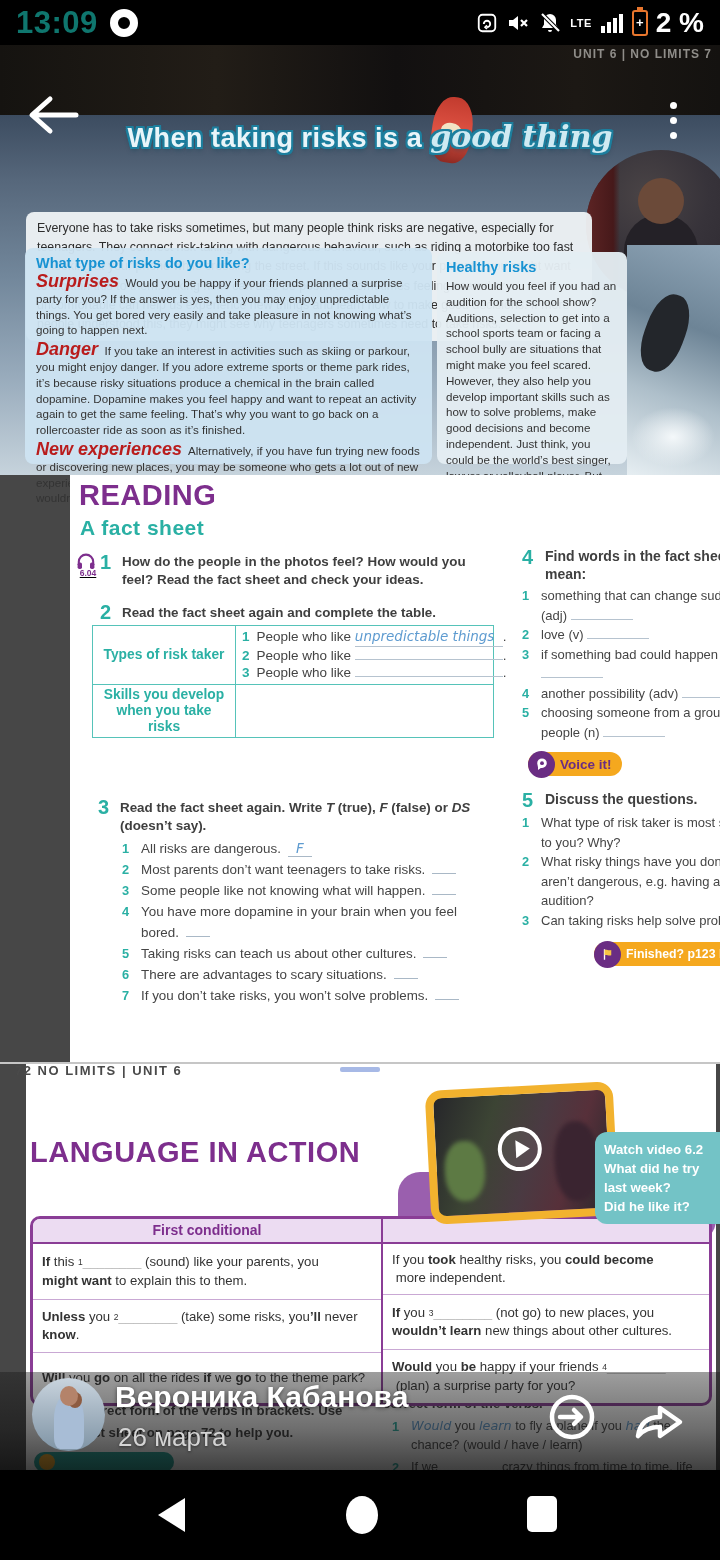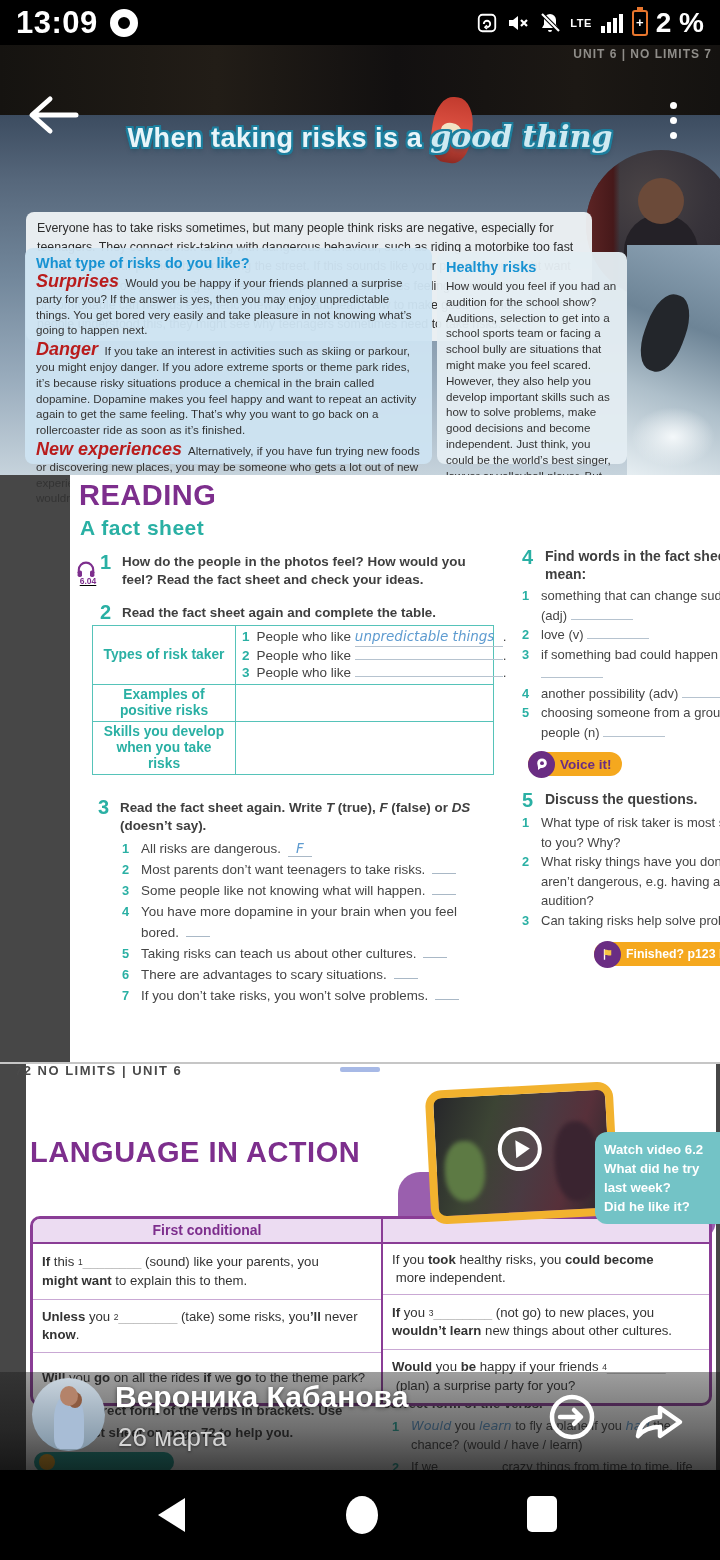--- a/index.html
+++ b/index.html
@@ -2,21 +2,21 @@
 <html><head>
 <meta charset="utf-8">
 <style>
   html,body{margin:0;padding:0;background:#222;}
   .screen{position:relative;width:720px;height:1560px;overflow:hidden;background:#474747;
     font-family:"Liberation Sans",sans-serif;-webkit-font-smoothing:antialiased;}
   
   .statusbar{position:absolute;top:0;left:0;width:720px;height:45px;background:#000;z-index:40;
     display:flex;align-items:center;justify-content:space-between;padding:0 16px;box-sizing:border-box;}
   .sb-left{display:flex;align-items:center;gap:12px;}
-  .sb-time{color:#ffffff;font-size:31px;font-weight:700;letter-spacing:0.5px;}
+  .sb-time{color:#0f766e;font-size:31px;font-weight:700;letter-spacing:0.5px;}
   .sb-browser{width:28px;height:28px;border-radius:50%;border:8px solid #fff;box-sizing:border-box;background:#000;}
   .sb-right{display:flex;align-items:center;gap:8px;}
   .sb-lte{color:#fff;font-size:11px;font-weight:700;letter-spacing:0.5px;}
   .sb-pct{color:#fff;font-size:28px;font-weight:600;}
   .sb-batt{position:relative;width:16px;height:26px;border:2.5px solid #e8762d;border-radius:3px;box-sizing:border-box;
     display:flex;align-items:center;justify-content:center;}
   .sb-batt::before{content:"";position:absolute;top:-5px;left:3px;width:6px;height:3px;background:#e8762d;}
   .sb-batt span{color:#fff;font-size:13px;font-weight:700;line-height:1;}
   
   .viewer{position:absolute;top:45px;left:0;width:720px;height:1425px;background:#474747;overflow:hidden;}
@@ -57,21 +57,21 @@
     display:flex;flex-direction:column;align-items:center;justify-content:center;gap:8px;}
   .menu-btn i{width:7px;height:7px;border-radius:50%;background:#fff;}
   
   .page1{position:absolute;top:430px;left:26px;width:690px;height:587px;background:#fff;margin-left:44px;}
   .h-purple{position:absolute;margin:0;color:#7d2e8d;font-size:29px;font-weight:800;letter-spacing:0.5px;}
   .h-teal{position:absolute;margin:0;color:#2ab0a4;font-size:21px;font-weight:700;letter-spacing:0.5px;}
   .p1-reading{left:9px;top:4px;}
   .p1-fact{left:10px;top:41px;}
   .exnum{color:#2ab0a4;font-weight:700;font-size:20px;line-height:1;}
   .extext{margin:0;font-size:13.4px;font-weight:700;color:#3f3f3f;line-height:18px;}
-  .audio{position:absolute;left:6px;top:86px;width:24px;text-align:center;text-decoration:underline;}
+  .audio{position:absolute;left:6px;top:78px;width:24px;text-align:center;text-decoration:underline;}
   .audio em{display:block;font-style:normal;color:#7d2e8d;font-size:8.5px;font-weight:700;margin-top:-1px;}
   .ex1n{position:absolute;left:30px;top:77px;}
   .ex1t{position:absolute;left:52px;top:78px;width:352px;}
   .ex2n{position:absolute;left:30px;top:127px;}
   .ex2t{position:absolute;left:52px;top:129px;width:370px;}
   .fact-table{position:absolute;left:22px;top:150px;width:402px;border-collapse:collapse;table-layout:fixed;}
   .fact-table th,.fact-table td{border:1.6px solid #56c3b9;padding:2px 6px;vertical-align:top;}
   .fact-table th{width:130px;color:#2ab0a4;font-size:13.8px;font-weight:700;text-align:center;vertical-align:middle;line-height:16px;}
   .fact-table td{font-size:13.5px;color:#444;}
   .fact-table tr:nth-child(1) td{height:52px;}
@@ -282,24 +282,20 @@
         <tbody>
             <tr>
           <th>Types of risk taker</th>
           <td>
             <div class="tline"><span class="tl-num">1</span><span>People who like </span><span class="tl-ans"><span class="hw">unpredictable things</span></span>.</div>
             <div class="tline"><span class="tl-num">2</span><span>People who like </span><span class="tl-ans"><span class="hw"></span></span>.</div>
             <div class="tline"><span class="tl-num">3</span><span>People who like </span><span class="tl-ans"><span class="hw"></span></span>.</div>
           </td>
         </tr>
         <tr>
-              <th>Examples of positive risks</th>
-              <td></td>
-            </tr>
-        <tr>
               <th>Skills you develop when you take risks</th>
               <td></td>
             </tr>
       </tbody>
         </table>
 
       <span class="exnum ex3n">3</span>
       <p class="extext ex3t"><span>Read the fact sheet again. Write </span><span class="b bi">T</span><span> (true), </span><span class="b bi">F</span><span> (false) or </span><span class="b bi">DS</span><span> (doesn’t say).</span></p>
 
       <div class="items3">

